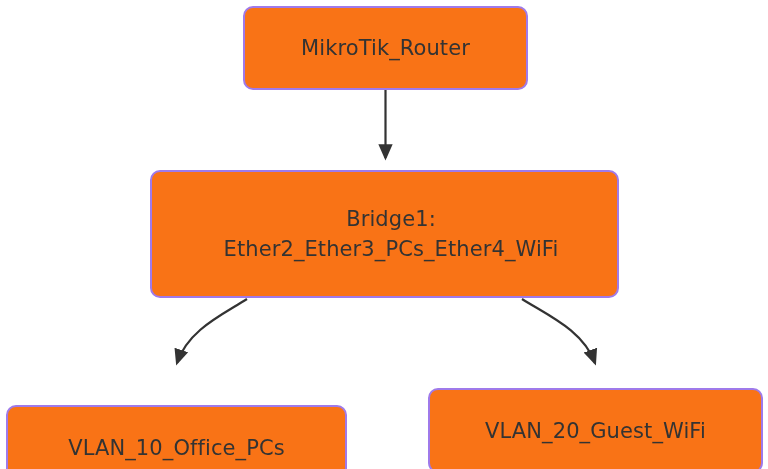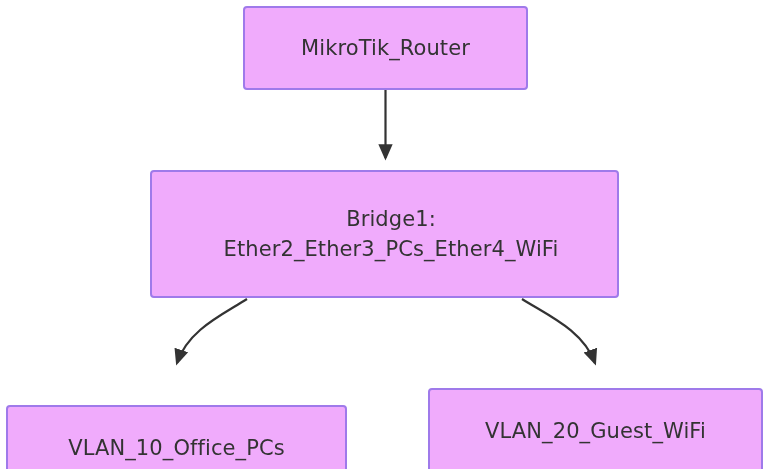--- a/index.html
+++ b/index.html
@@ -26,23 +26,23 @@
     position: absolute;
     left: 0;
     top: 0;
     width: 768px;
     height: 469px;
     pointer-events: none;
   }
   .node {
     position: absolute;
     box-sizing: border-box;
-    background: #f0abfc;
+    background: #f97316;
     border: 2px solid #9f7aea;
-    border-radius: 4px;
+    border-radius: 10px;
     display: flex;
     align-items: center;
     justify-content: center;
     text-align: center;
     color: #333333;
     font-size: 21px;
     line-height: 30px;
     letter-spacing: 0.1px;
     white-space: pre-line;
   }

